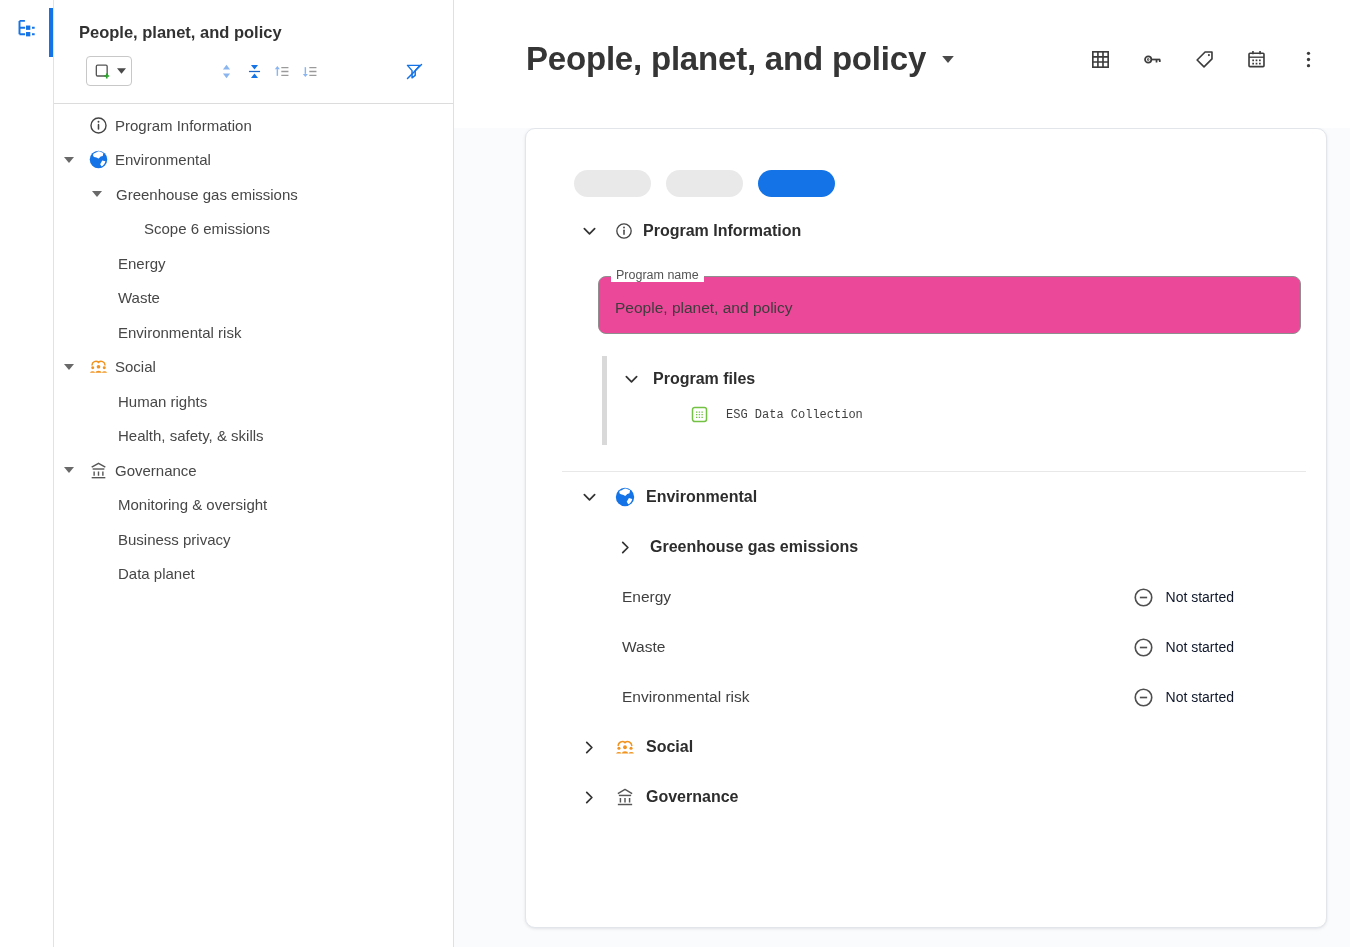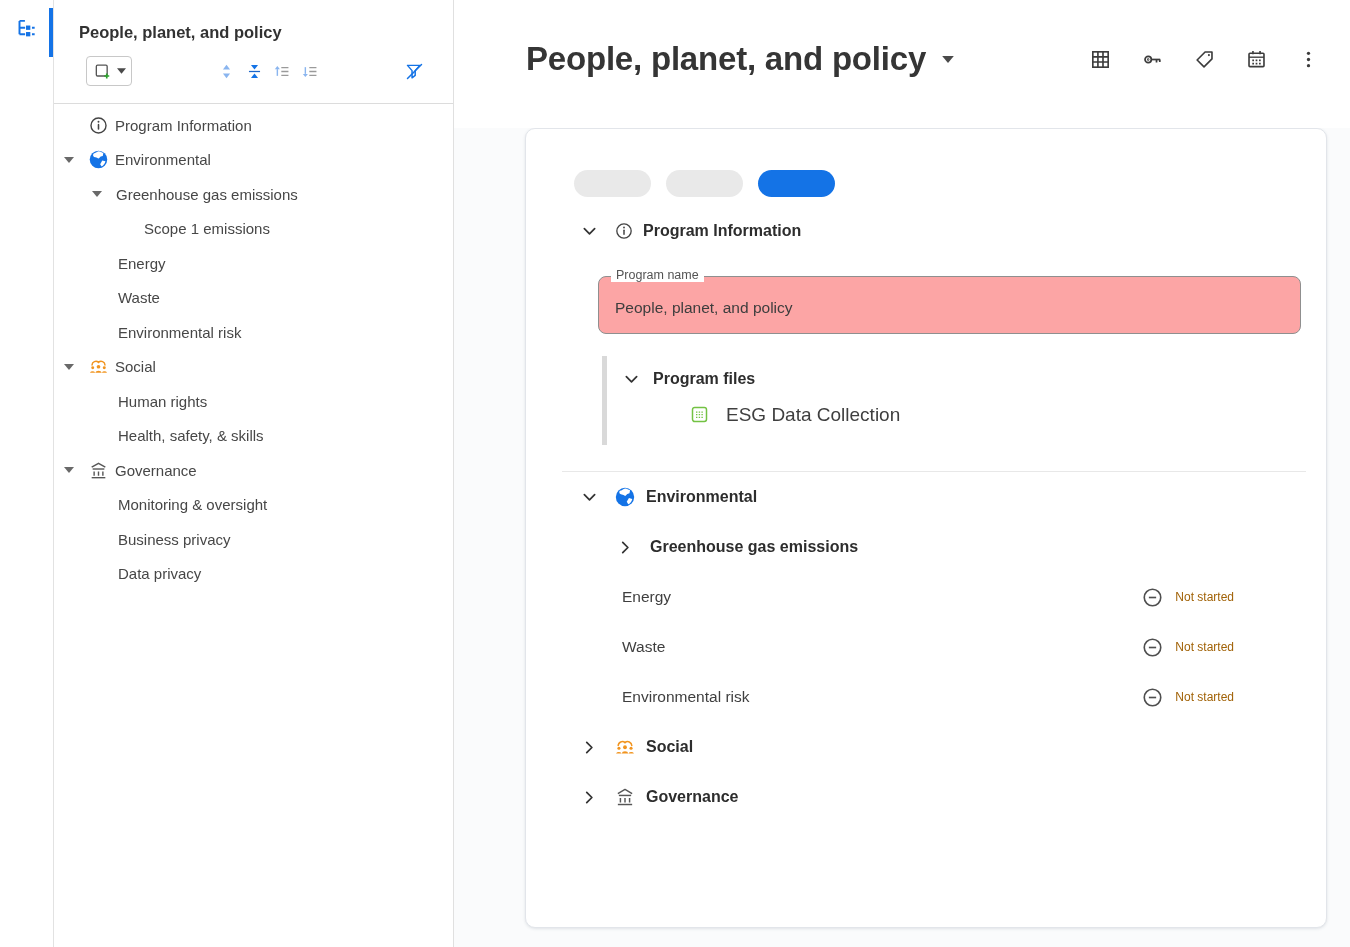--- a/index.html
+++ b/index.html
@@ -46,43 +46,43 @@
 
   .pills{display:flex;gap:15px;margin:41px 0 0 48px;}
   .pill{width:77px;height:27px;border-radius:13.5px;cursor:pointer;}
 
   .pi-row{margin:20px 0 0 54px;height:28px;display:flex;align-items:center;}
   .chev{width:19px;height:19px;flex:0 0 19px;cursor:pointer;}
   .pi-row .chev{margin-right:15px;}
   .pi-icon{width:20px;height:20px;margin-right:9px;}
   .pi-label{font-size:16px;font-weight:700;color:#2d2d2d;}
 
-  .name-field{position:relative;margin:31px 0 0 72px;width:703px;height:58px;border:1px solid #8f8f8f;border-radius:8px;background:#fca5a5;box-sizing:border-box;}
+  .name-field{position:relative;margin:31px 0 0 72px;width:703px;height:58px;border:1px solid #8f8f8f;border-radius:8px;background:#ec4899;box-sizing:border-box;}
   .name-field label{position:absolute;top:-9px;left:12px;background:#fff;padding:0 5px;font-size:12.5px;color:#545454;}
   .name-field input{border:none;outline:none;background:transparent;margin:0 16px;width:calc(100% - 32px);height:100%;font-size:15.5px;color:#3d3d3d;font-family:inherit;padding:6px 0 0 0;box-sizing:border-box;}
 
   .program-files{margin:22px 0 0 76px;border-left:5px solid #d9d9d9;padding:8px 8px 10px 0;text-align:right;}
   .pf-header{height:30px;display:flex;align-items:center;padding-left:15px;}
   .pf-header .chev{margin-right:12px;}
   .pf-label{font-size:16px;font-weight:700;color:#2d2d2d;}
   .file-row{height:41px;display:flex;align-items:center;padding-left:82px;cursor:pointer;}
   .file-icon{width:21px;height:21px;margin-right:16px;}
-  .file-label{font-size:19px;color:#3f3f3f;}
+  .file-label{font-size:12px;color:#3f3f3f;font-family:Liberation Mono, monospace;}
 
   .card-divider{border-top:1px solid #e8e8e8;margin:26px 20px 0 36px;}
 
   .sec-header{height:50px;display:flex;align-items:center;padding-left:54px;}
   .sec-header .chev{margin-right:15px;}
   .sec-icon{width:22px;height:22px;margin-right:10px;flex:0 0 22px;}
   .sec-label{font-size:16px;font-weight:700;color:#2d2d2d;}
   .sec-row{height:50px;display:flex;align-items:center;padding-left:96px;padding-right:92px;font-size:15.5px;color:#3f3f3f;}
   .sec-row.with-caret{padding-left:90px;}
   .sec-row .chev{margin-right:15px;}
   .row-label{flex:1;}
-  .status{display:flex;align-items:center;gap:11px;color:#a16207;font-size:12px;}
+  .status{display:flex;align-items:center;gap:11px;color:#0f172a;font-size:14px;}
   .st-icon{width:23px;height:23px;}
 
   [data-icon] svg{width:100%;height:100%;display:block;}
 </style>
 </head>
 <body>
 
 <div class="app">
 
   <div class="rail">
@@ -180,21 +180,21 @@
   <div class="tree-row lvl1c">
     <span class="caret-slot">
             <span class="tri"></span>
           </span>
 
     <span class="tree-label">Greenhouse gas emissions</span>
   </div>
 
   <div class="tree-row lvl2">
 
-    <span class="tree-label">Scope 1 emissions</span>
+    <span class="tree-label">Scope 6 emissions</span>
   </div>
 
 
   <div class="tree-row lvl1">
 
     <span class="tree-label">Energy</span>
   </div>
 
   <div class="tree-row lvl1">
 
@@ -255,21 +255,21 @@
     <span class="tree-label">Monitoring &amp; oversight</span>
   </div>
 
   <div class="tree-row lvl1">
 
     <span class="tree-label">Business privacy</span>
   </div>
 
   <div class="tree-row lvl1">
 
-    <span class="tree-label">Data privacy</span>
+    <span class="tree-label">Data planet</span>
   </div>
 </div>
   </div>
 
   <div class="main">
     <div class="main-header">
       <div class="page-title">
         <span>People, planet, and policy</span>
         <span class="title-caret" data-icon="dropdown-caret-icon">
             <svg viewBox="0 0 10 6">

